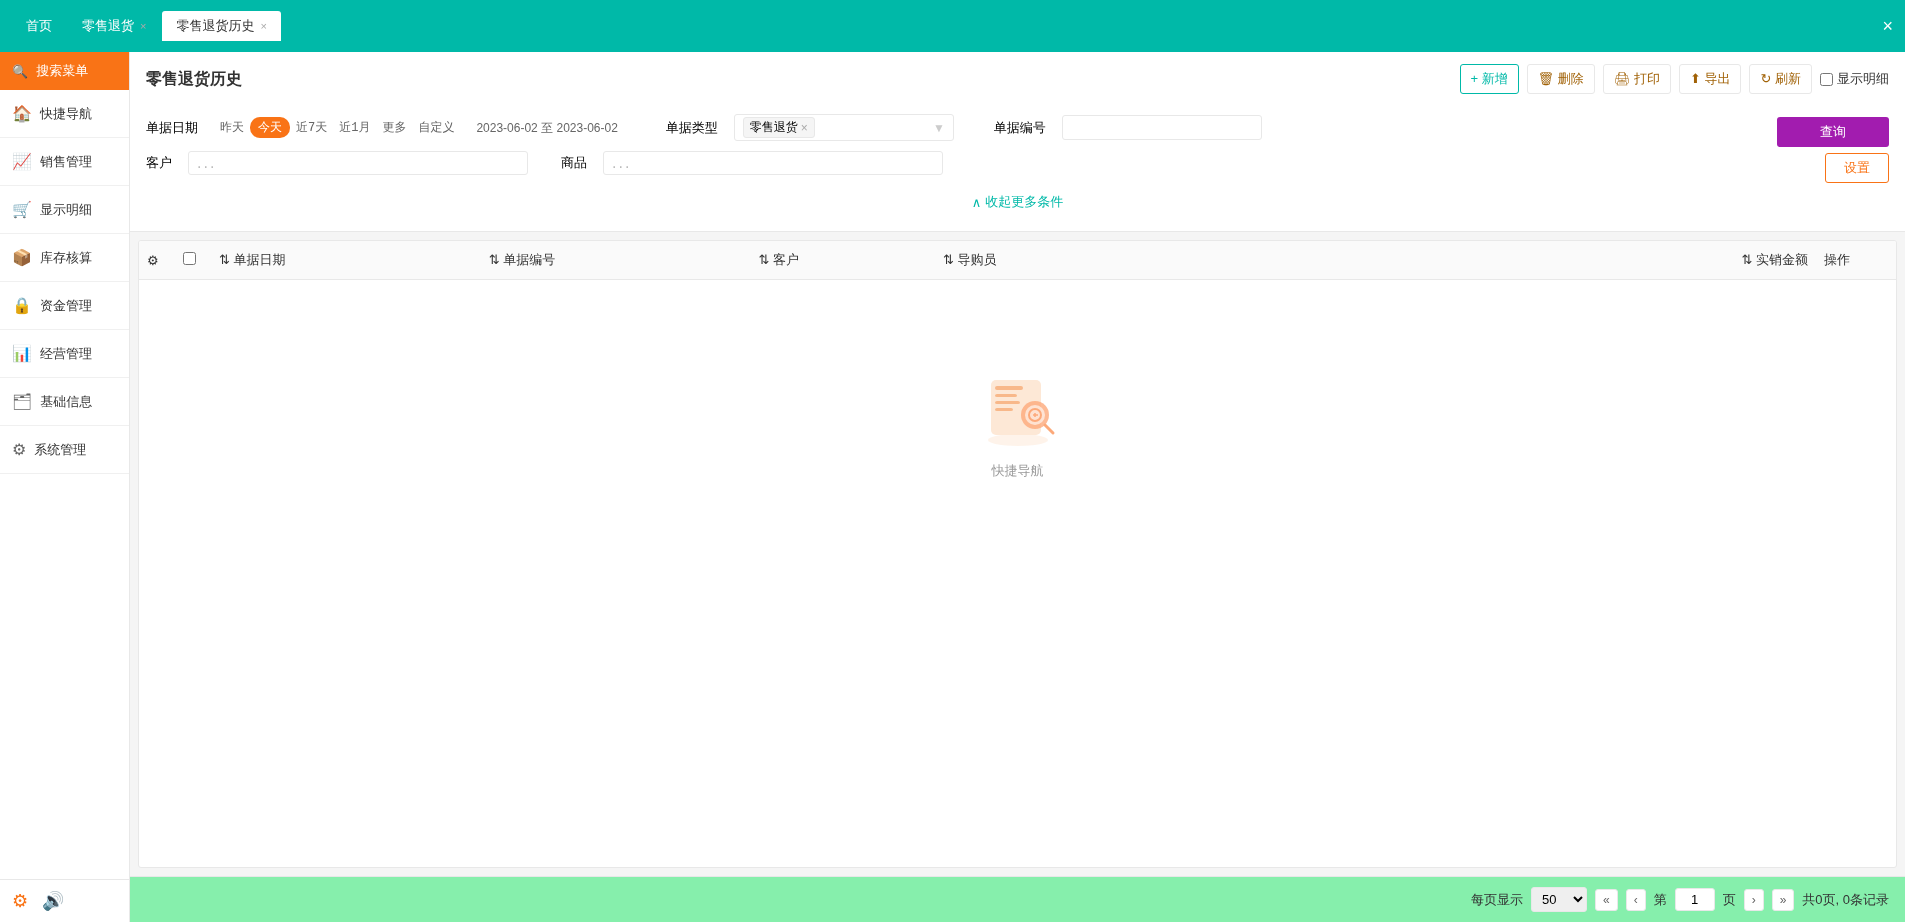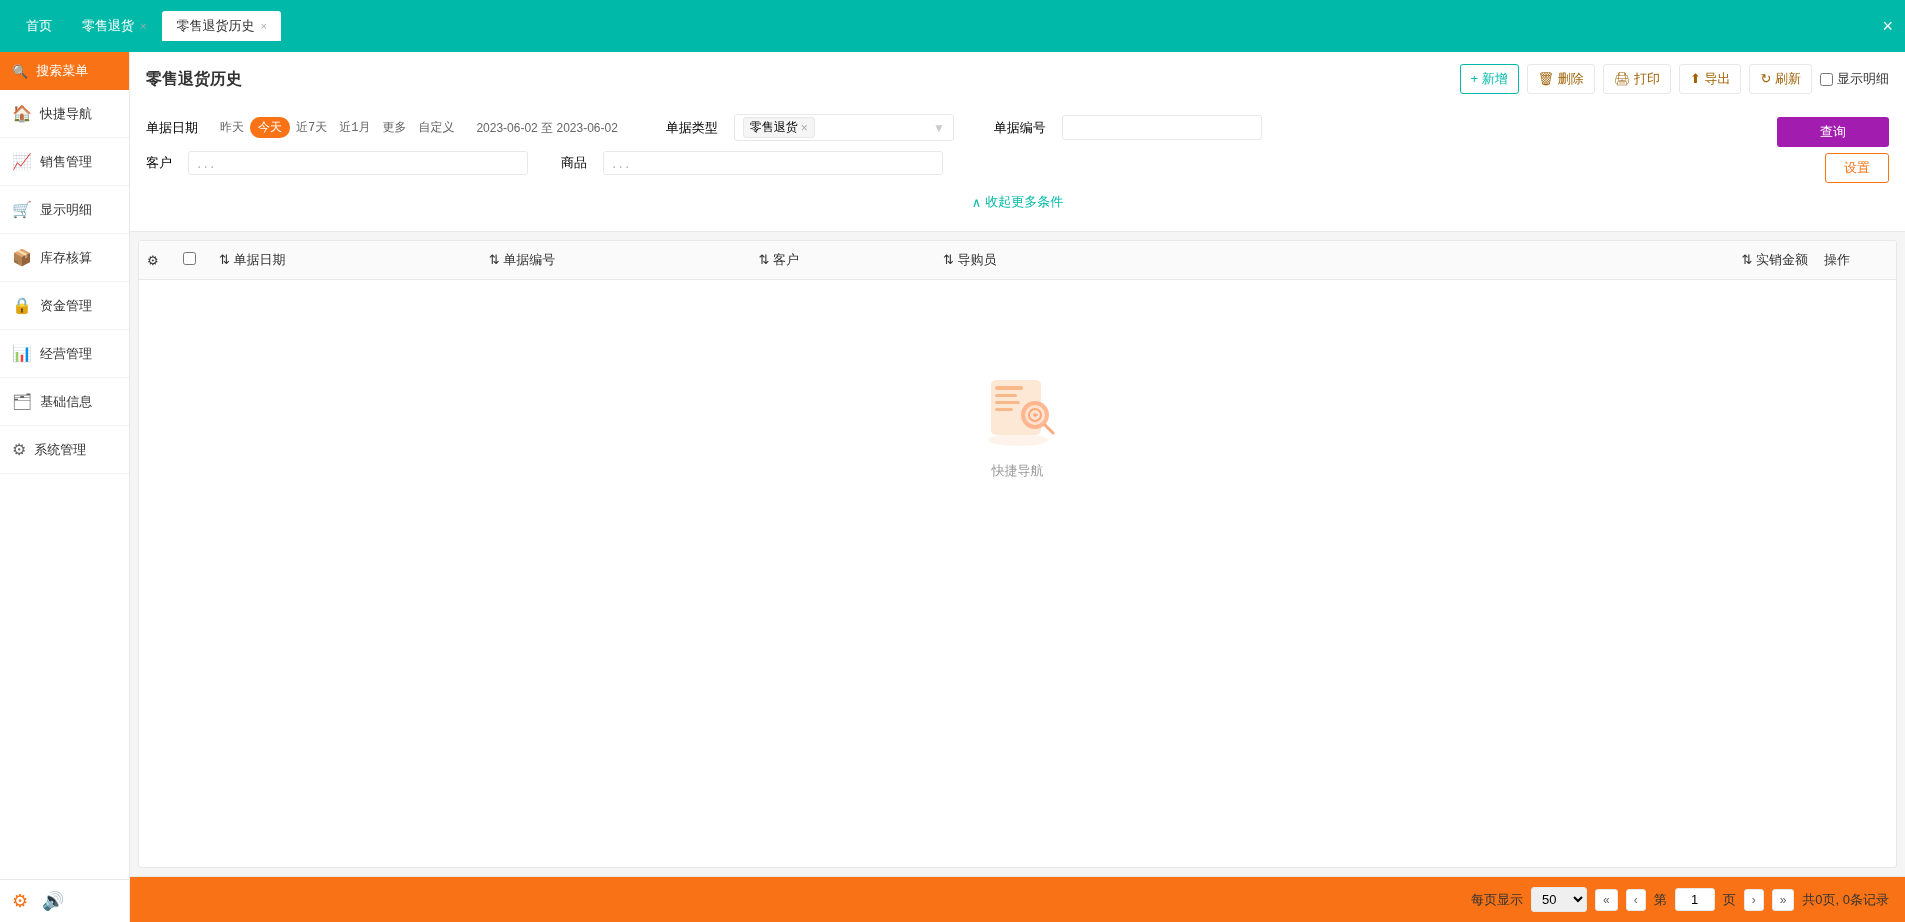--- a/index.html
+++ b/index.html
@@ -265,21 +265,21 @@
       font-size: 13px;
     }
     .empty-icon {
       width: 90px;
       height: 90px;
       margin-bottom: 12px;
     }
 
     
     .pagination-bar {
-      background: #f97316;
+      background: #86efac;
       border-top: 1px solid #e8e8e8;
       padding: 10px 16px;
       display: flex;
       align-items: center;
       justify-content: flex-end;
       gap: 8px;
       font-size: 13px;
       color: #333;
       flex-shrink: 0;
     }

